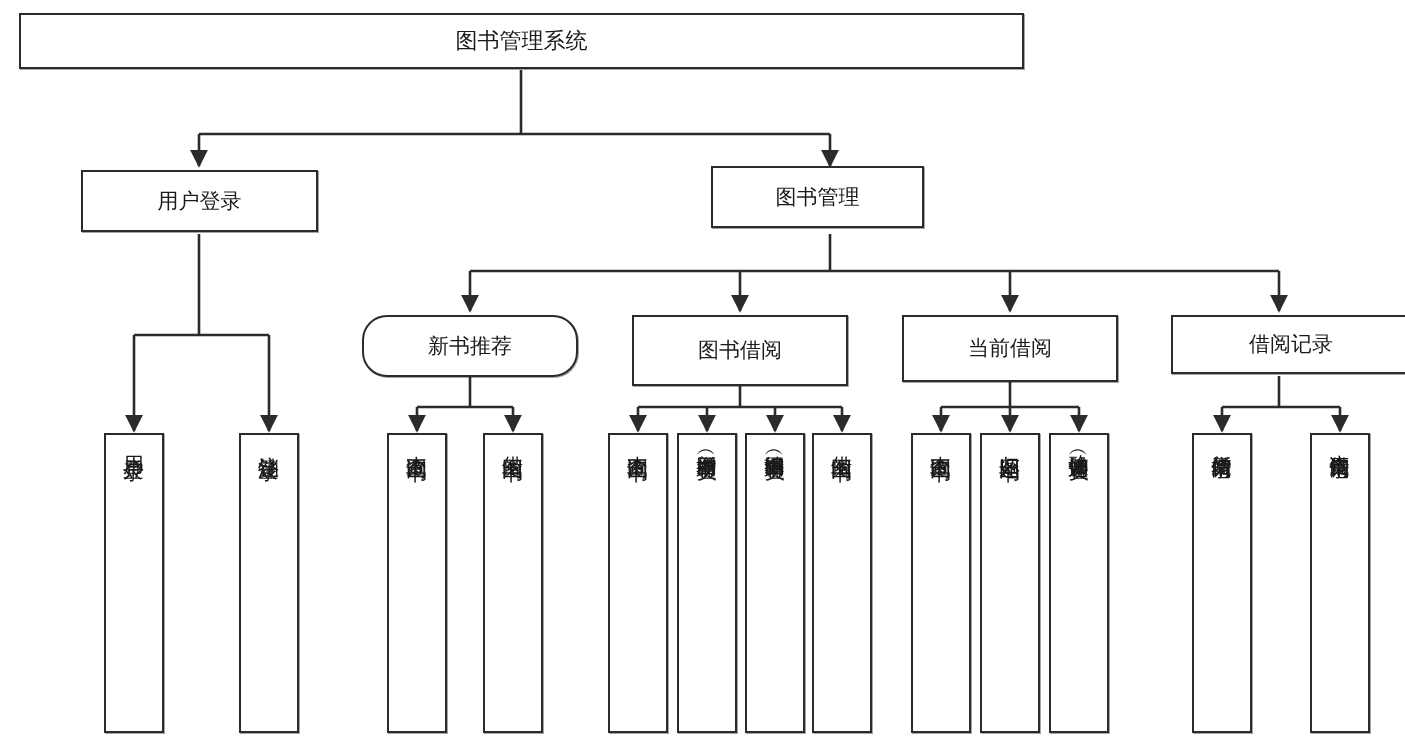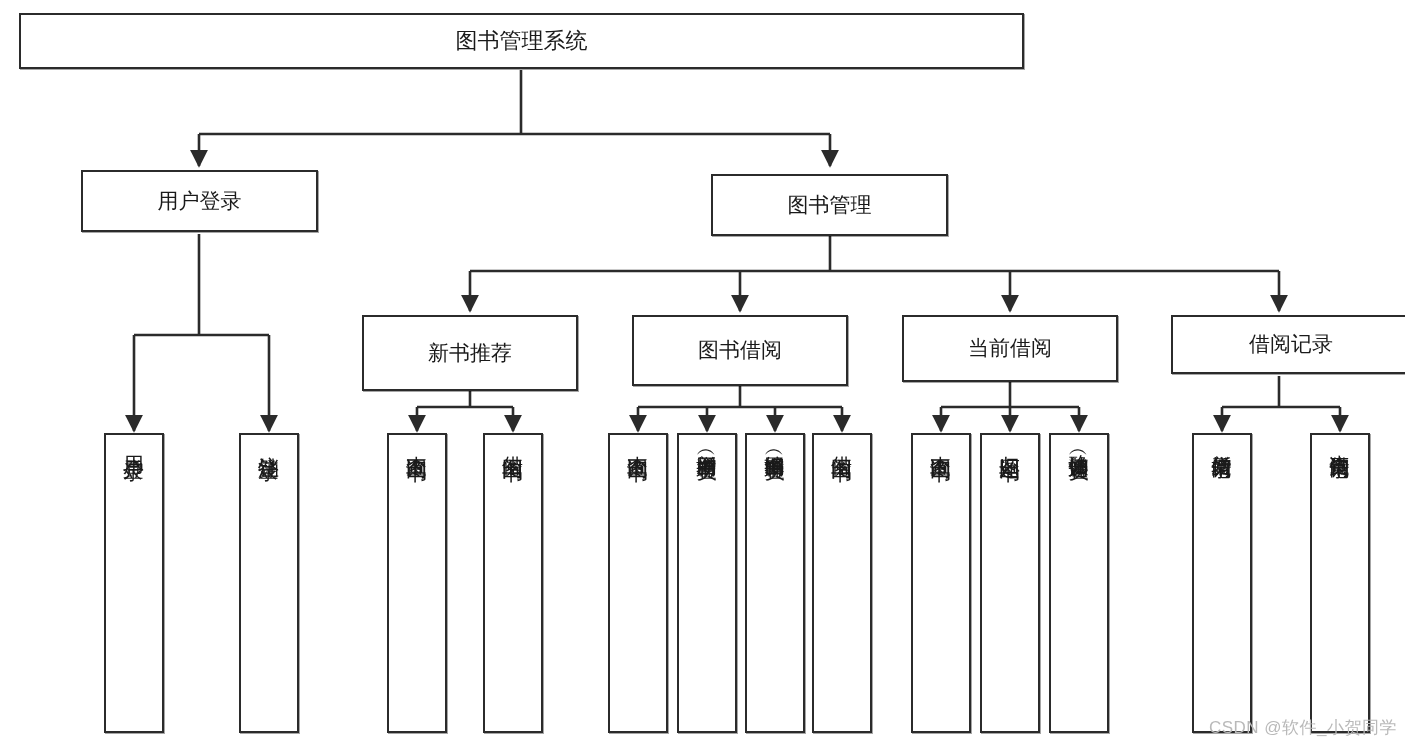--- a/index.html
+++ b/index.html
@@ -138,25 +138,25 @@
     </g>
   </svg>
 
   <div class="node root" style="left:19px; top:13px; width:1005px; height:56px;">
     <span class="node-label">图书管理系统</span>
   </div>
 
   <div class="node level2" style="left:81px; top:170px; width:237px; height:62px;">
     <span class="node-label">用户登录</span>
   </div>
-  <div class="node level2" style="left:711px; top:174px; width:237px; height:62px;">
+  <div class="node level2" style="left:711px; top:166px; width:213px; height:62px;">
     <span class="node-label">图书管理</span>
   </div>
 
-  <div class="node level3" style="left:362px; top:315px; width:216px; height:76px;">
+  <div class="node level3" style="left:362px; top:315px; width:216px; height:62px;border-radius:25px;">
     <span class="node-label">新书推荐</span>
   </div>
   <div class="node level3" style="left:632px; top:315px; width:216px; height:71px;">
     <span class="node-label">图书借阅</span>
   </div>
   <div class="node level3" style="left:902px; top:315px; width:216px; height:67px;">
     <span class="node-label">当前借阅</span>
   </div>
   <div class="node level3" style="left:1171px; top:315px; width:240px; height:59px;">
     <span class="node-label">借阅记录</span>
@@ -199,14 +199,13 @@
     <span class="node-label">确认归还（管理员）</span>
   </div>
 
   <div class="node leaf tall-text" style="left:1192px; top:433px; width:60px; height:300px;">
     <span class="node-label">新增借阅记录</span>
   </div>
   <div class="node leaf tall-text" style="left:1310px; top:433px; width:60px; height:300px;">
     <span class="node-label">查询借阅记录</span>
   </div>
 
-  <div id="watermark">CSDN @软件_小贺同学</div>
 </div>
 
 </body></html>

